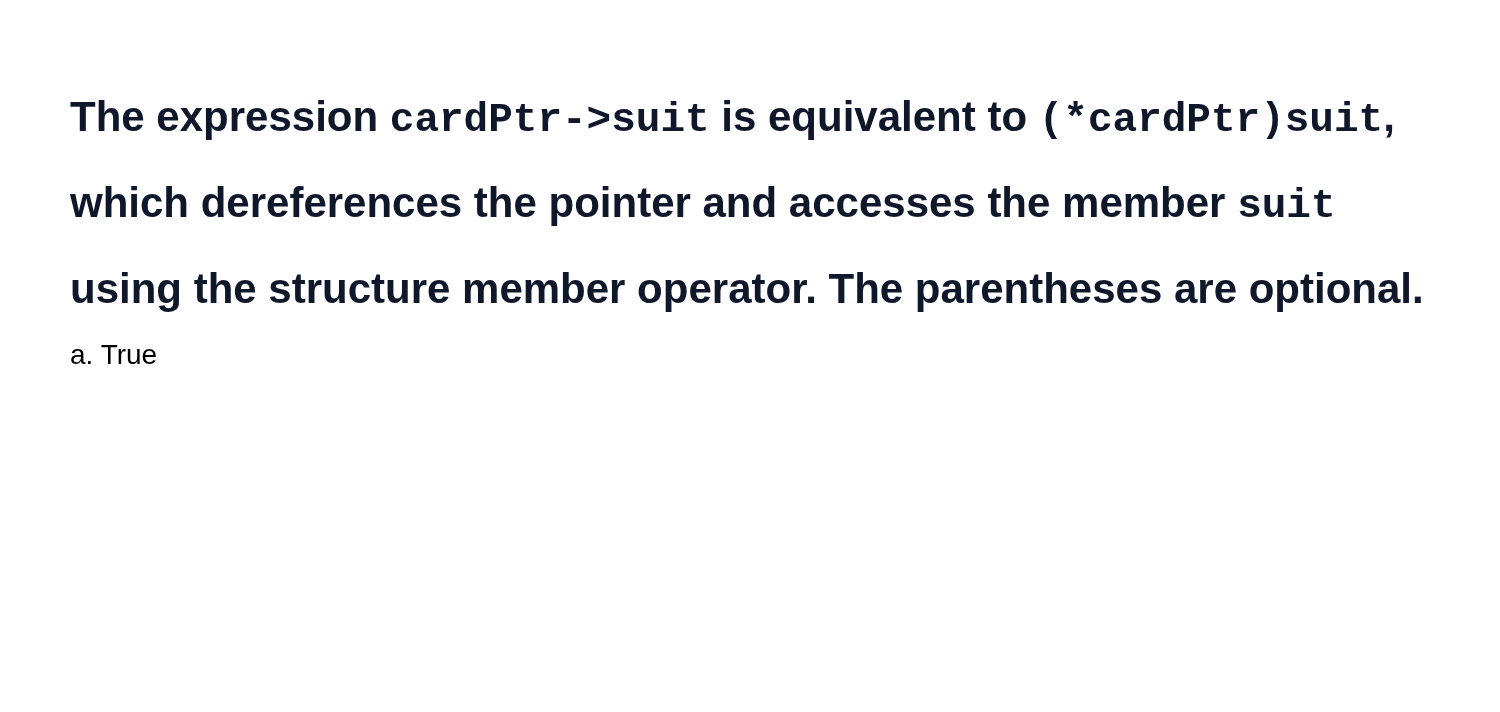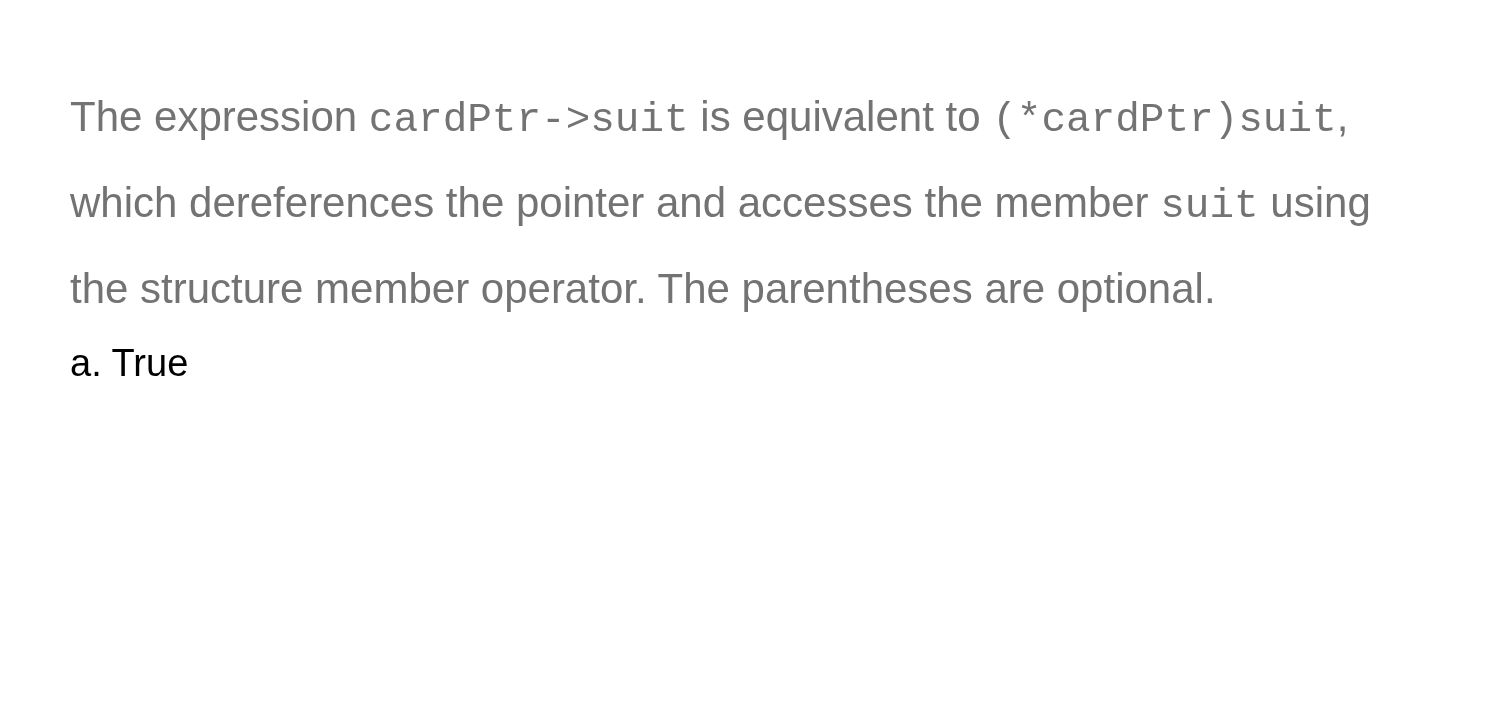--- a/index.html
+++ b/index.html
@@ -10,32 +10,32 @@
     body {
       width: 1500px;
       height: 712px;
       background: #ffffff;
       font-family: -apple-system, BlinkMacSystemFont, "Segoe UI", Helvetica, Arial, sans-serif;
       padding: 75px 70px;
     }
     .question-text {
       font-size: 42px;
       line-height: 2.0;
-      color: #737373;
-      font-weight: 400;
+      color: #0f172a;
+      font-weight: 700;
     }
     .code {
       font-family: "Courier New", Courier, monospace;
       font-size: 41px;
     }
     .options {
       margin-top: 0;
     }
     .option {
-      font-size: 38px;
+      font-size: 28px;
       line-height: 1.7;
       color: #000000;
       font-weight: 400;
     }
   </style>
 </head>
 <body>
 
 <div class="question-text">
   <span>The expression </span><span class="code">cardPtr-&gt;suit</span><span> is equivalent to </span><span class="code">(*cardPtr)suit</span><span>, which dereferences the pointer and accesses the member </span><span class="code">suit</span><span> using the structure member operator. The parentheses are optional.</span>

